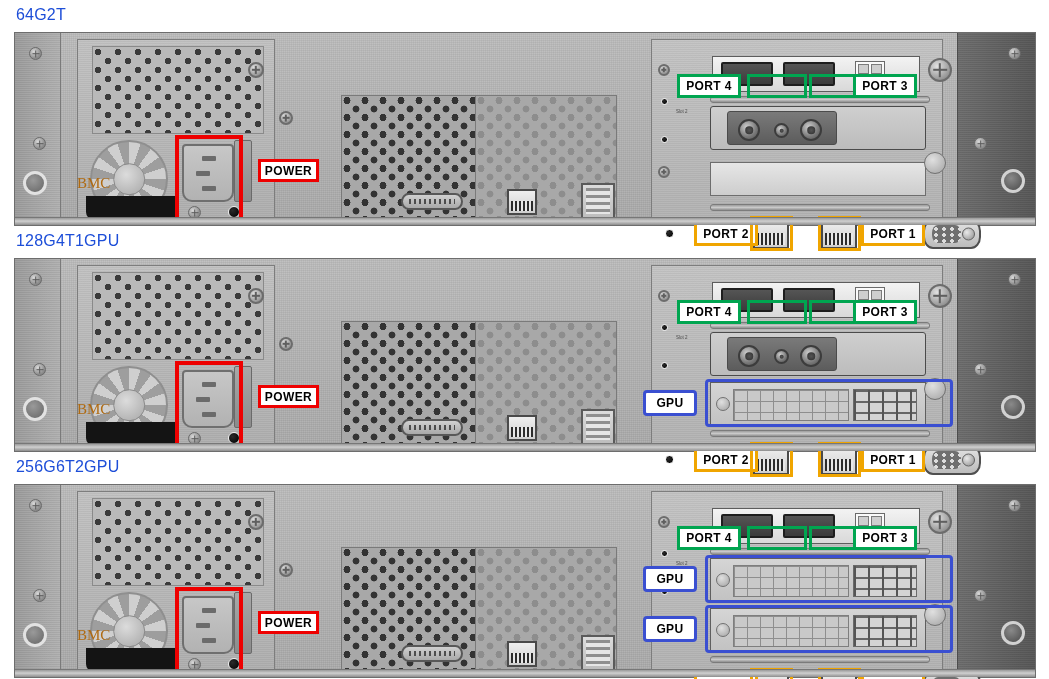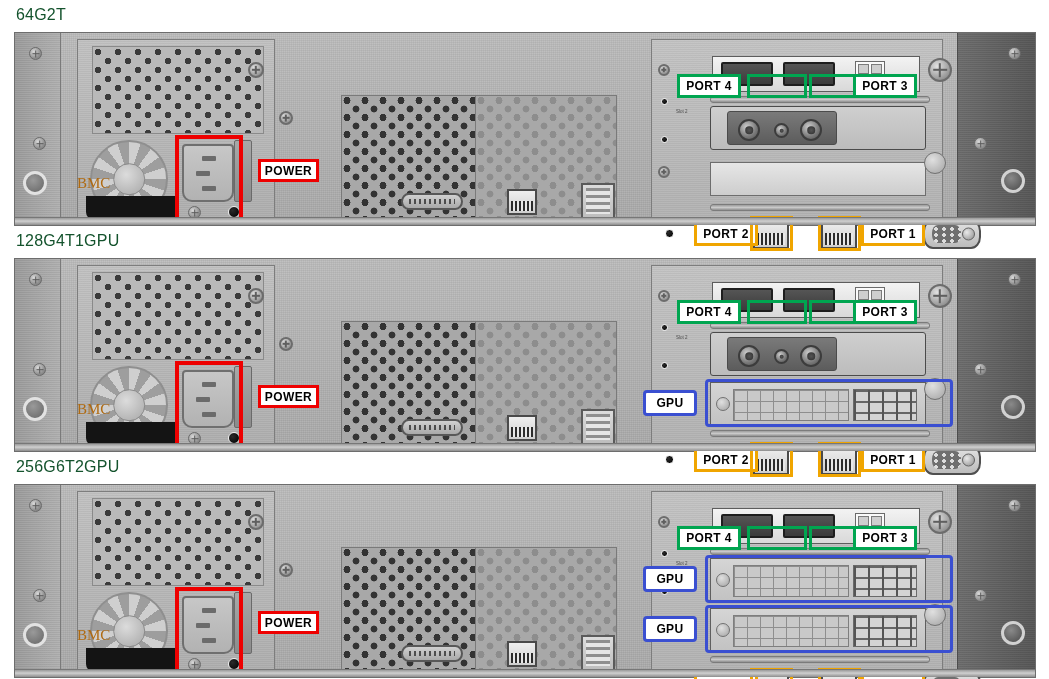--- a/index.html
+++ b/index.html
@@ -17,21 +17,21 @@
     overflow: hidden;
   }
 
   
   .panel-group { position: absolute; left: 0; width: 1049px; }
   .panel-title {
     position: absolute;
     left: 16px;
     top: 0;
     font-size: 16px;
-    color: #14532d;
+    color: #1d4ed8;
     letter-spacing: .2px;
     white-space: nowrap;
   }
 
   
   .chassis {
     position: absolute;
     left: 14px;
     width: 1022px;
     background:

